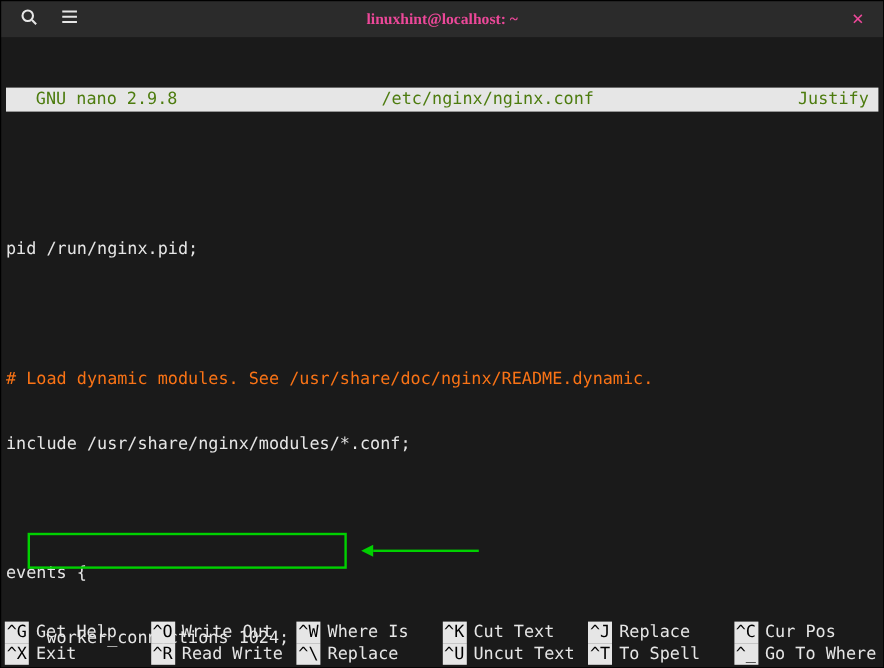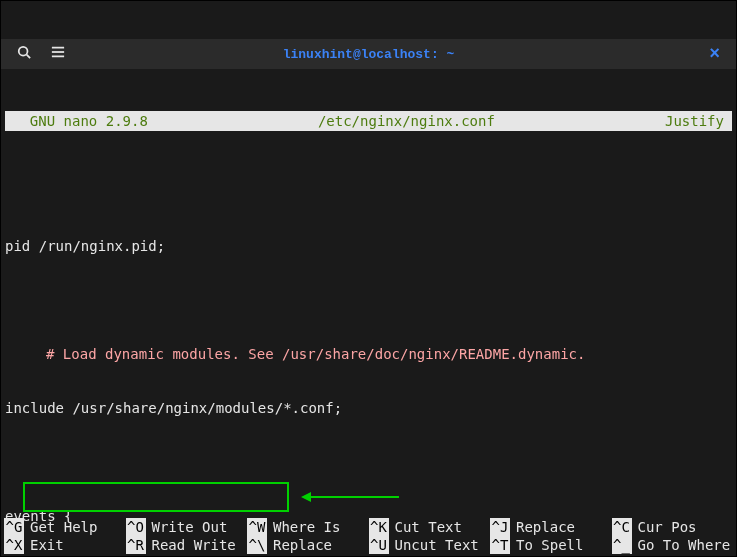--- a/index.html
+++ b/index.html
@@ -13,25 +13,24 @@
     overflow: hidden;
     border: 1px solid #000;
   }
   .titlebar {
     height: 30px;
     background: #2b2b2b;
     display: flex;
     align-items: center;
     justify-content: space-between;
     padding: 0 10px;
-    font-family: Liberation Mono, monospace;
+    font-family: Liberation Serif, serif;
     font-size: 13px;
-    color: #3b82f6;
+    color: #ec4899;
     font-weight: bold;
-    margin-top: 38px;
   }
   .titlebar .left { display: flex; align-items: center; gap: 8px; width: 120px; }
   .titlebar .center { flex: 1; text-align: center; }
   .titlebar .right { width: 120px; display: flex; justify-content: flex-end; }
   .win-btn { cursor: pointer; padding: 0 6px; font-weight: bold; }
   .terminal {
     padding: 0;
     line-height: 18px;
     white-space: pre;
   }
@@ -43,21 +42,21 @@
     padding: 0 8px;
     height: 20px;
     align-items: center;
     margin: 6px 4px 0 4px;
   }
   .content {
     padding: 0 4px;
     margin-top: 16px;
   }
   .line { height: 18px; }
-  .teal { color: #fca5a5; margin-left: 41px; }
+  .teal { color: #f97316; }
   .highlight-box {
     border: 2px solid #00d000;
     position: absolute;
     pointer-events: none;
   }
   .arrow-line {
     position: absolute;
     height: 2px;
     background: #00d000;
   }

